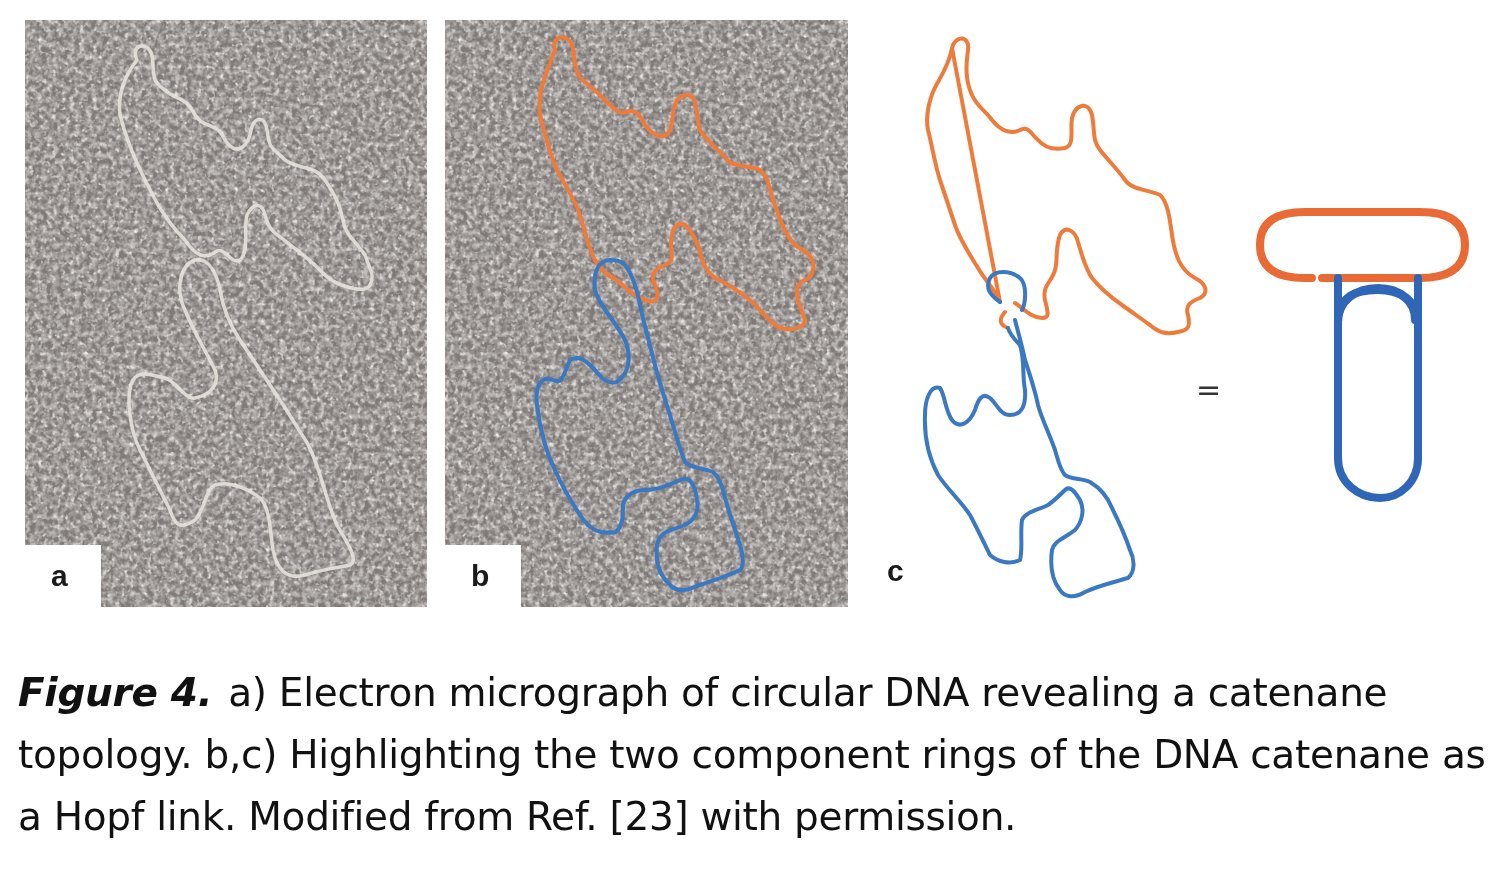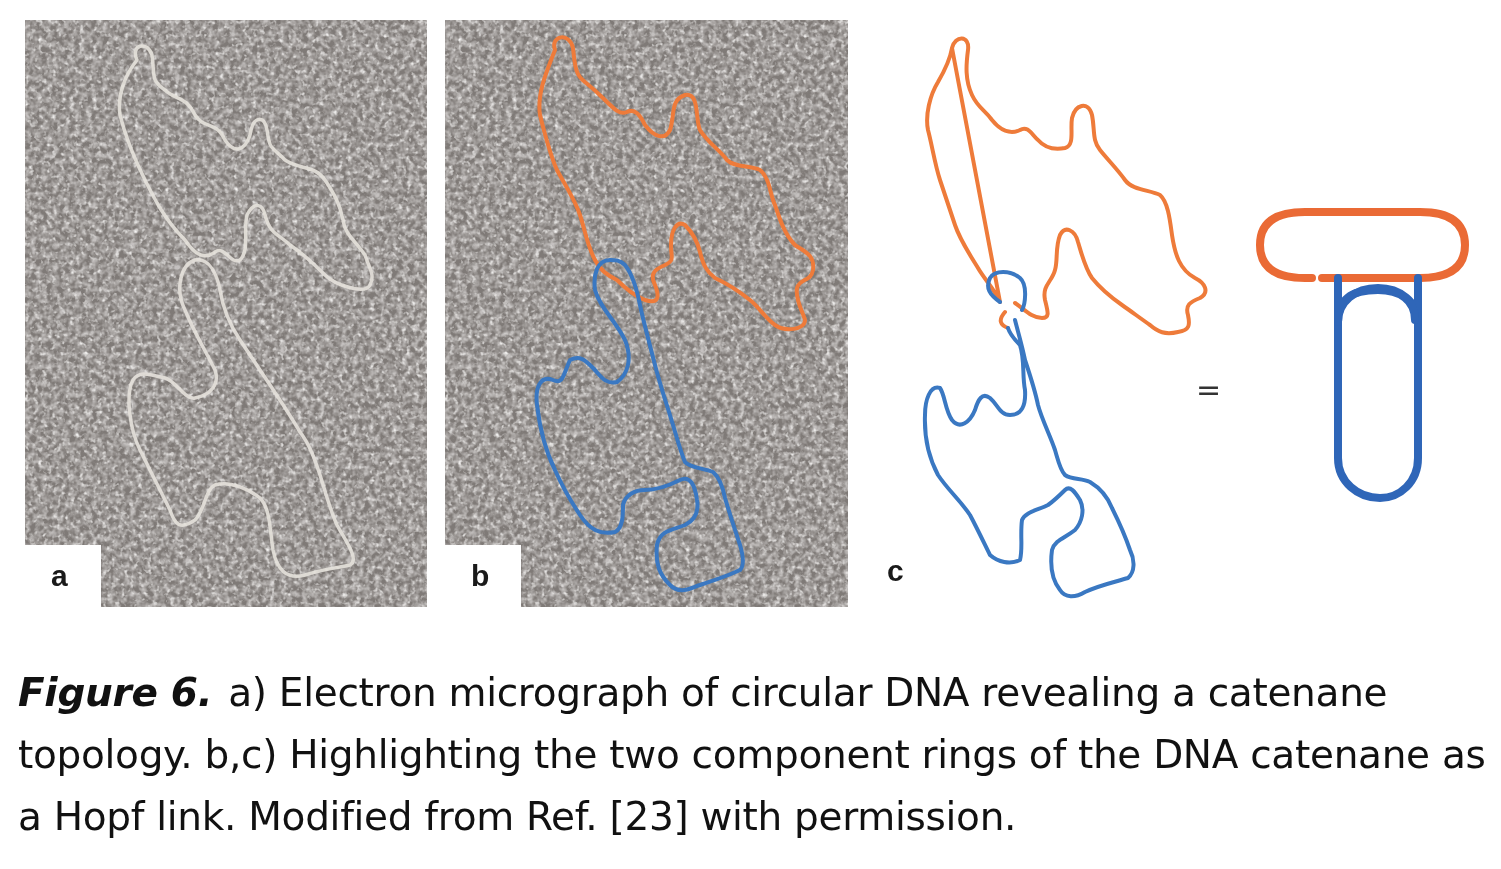--- a/index.html
+++ b/index.html
@@ -68,14 +68,14 @@
       <path stroke="#ea6a35" stroke-width="8" d="M462,258 L560,258 C595,258 605,243 605,225 C605,207 595,192 560,192 L445,192 C410,192 400,207 400,225 C400,243 410,258 445,258 L452,258"></path>
       <path stroke="#2f66b8" stroke-width="8" d="M558,258 L558,300 L558,438 C558,462 540,478 520,478 C498,478 478,462 478,438 L478,302 C478,282 495,268 518,268 C540,268 558,282 558,302"></path>
       <path stroke="#2f66b8" stroke-width="8" d="M478,258 L478,302 C478,280 490,270 518,270 C540,270 555,280 555,300"></path>
     </g>
   </svg>
   <span id="label-c">c</span>
   <span id="equals">=</span>
 </div>
 
 <div id="caption">
-  <span class="fig">Figure 6.</span><span>a) Electron micrograph of circular DNA revealing a catenane topology. b,c) Highlighting the two component rings of the DNA catenane as a Hopf link. Modified from Ref. [23] with permission.</span>
+  <span class="fig">Figure 4.</span><span>a) Electron micrograph of circular DNA revealing a catenane topology. b,c) Highlighting the two component rings of the DNA catenane as a Hopf link. Modified from Ref. [23] with permission.</span>
 </div>
 
 </body></html>

